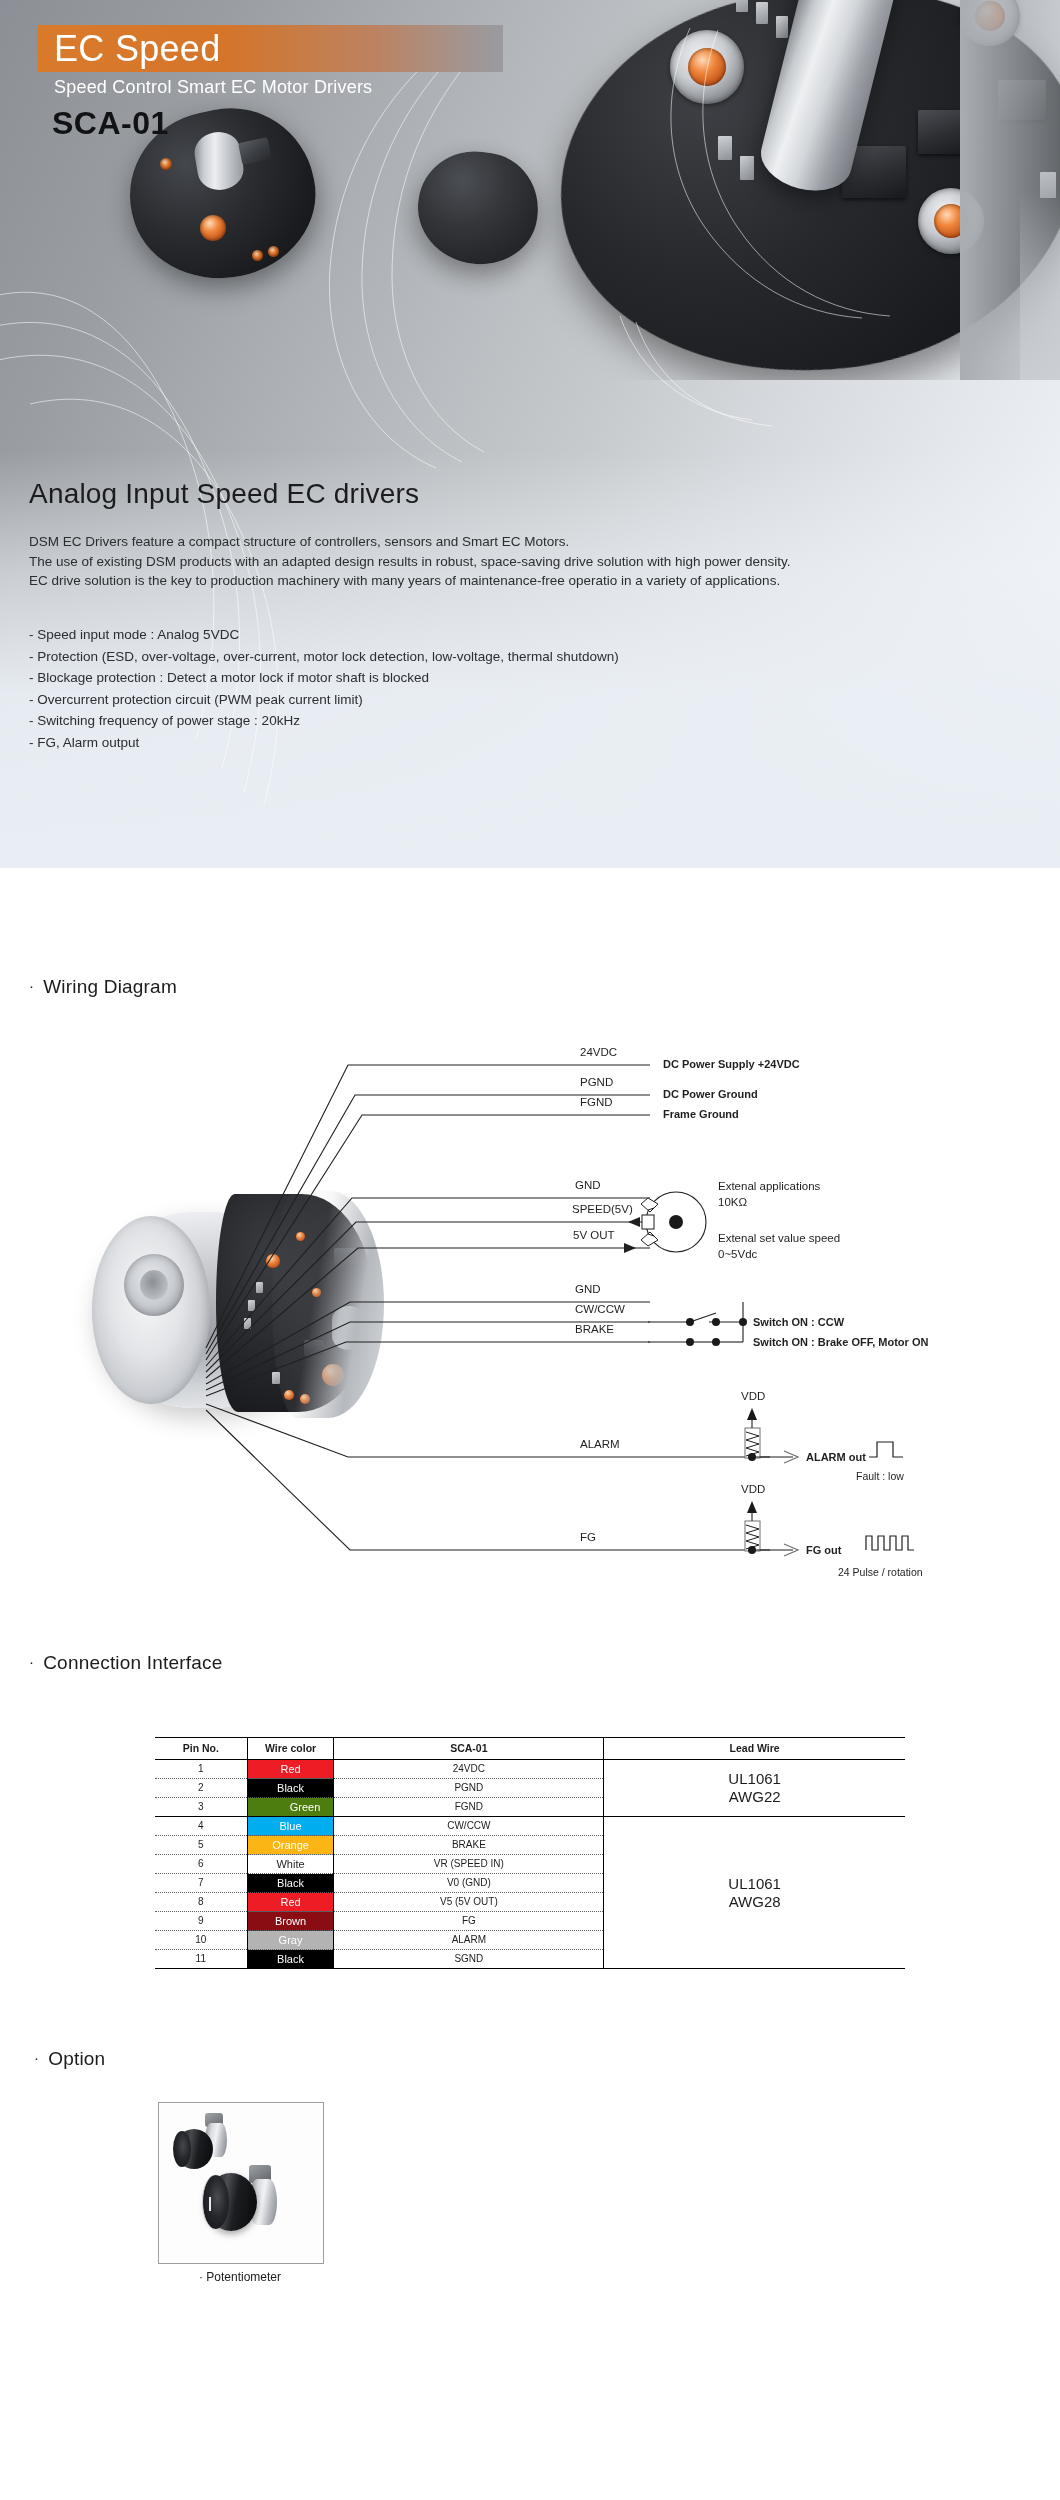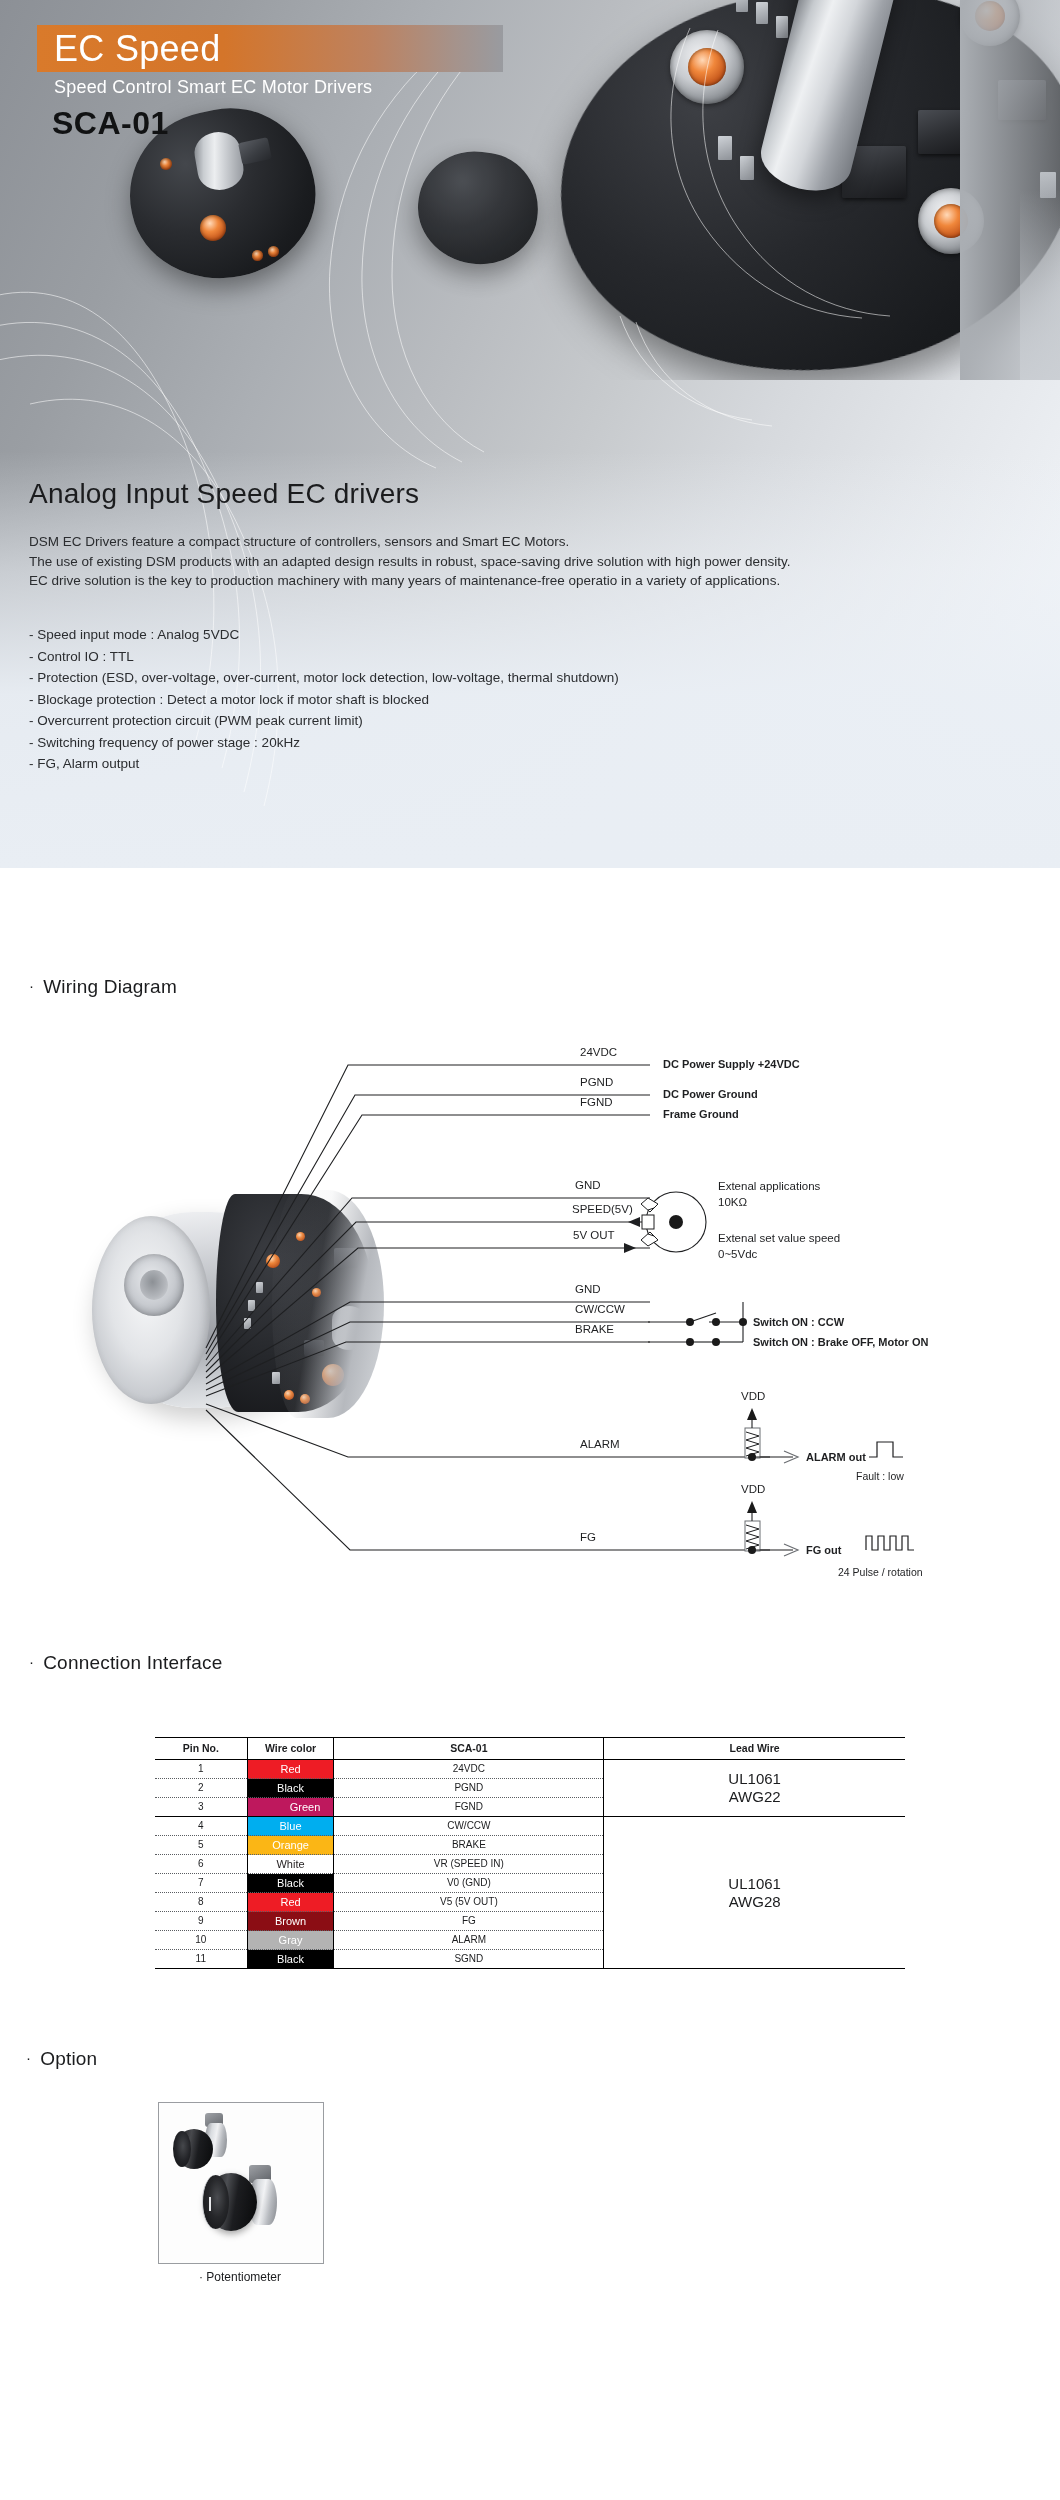--- a/index.html
+++ b/index.html
@@ -500,21 +500,20 @@
     <h1>Analog Input Speed EC drivers</h1>
     <p>
       <span>DSM EC Drivers feature a compact structure of controllers, sensors and Smart EC Motors.</span><br>
       <span>The use of existing DSM products with an adapted design results in robust, space-saving drive solution with high power density.</span><br>
       <span>EC drive solution is the key to production machinery with many years of maintenance-free operatio in a variety of applications.</span>
     </p>
   </div>
 
   <div class="feat-list">
     <div>- Speed input mode : Analog 5VDC</div>
-    <div>- Control IO : TTL</div>
     <div>- Protection (ESD, over-voltage, over-current, motor lock detection, low-voltage, thermal shutdown)</div>
     <div>- Blockage protection : Detect a motor lock if motor shaft is blocked</div>
     <div>- Overcurrent protection circuit (PWM peak current limit)</div>
     <div>- Switching frequency of power stage : 20kHz</div>
     <div>- FG, Alarm output</div>
   </div>
 </div>
 
 <div class="sec-head" style="left:29px; top:976px;">
   <span class="dot">·</span><span>Wiring Diagram</span>
@@ -680,21 +679,21 @@
           <div>AWG22</div>
         </td>
       </tr>
       <tr>
         <td class="pin">2</td>
         <td class="color vline-l vline-r" style="background:#000000;color:#ffffff;">Black</td>
         <td class="sig">PGND</td>
       </tr>
       <tr class="grp-end">
         <td class="pin">3</td>
-        <td class="color vline-l vline-r" style="background:#be185d;color:#ffffff;padding-left:29px;">Green</td>
+        <td class="color vline-l vline-r" style="background:#4d7c0f;color:#ffffff;padding-left:29px;">Green</td>
         <td class="sig">FGND</td>
       </tr>
       <tr>
         <td class="pin">4</td>
         <td class="color vline-l vline-r" style="background:#00aeef;color:#ffffff;">Blue</td>
         <td class="sig">CW/CCW</td>
         <td class="lead g2" rowspan="8">
           <div>UL1061</div>
           <div>AWG28</div>
         </td>
@@ -731,21 +730,21 @@
       </tr>
       <tr class="lastrow">
         <td class="pin">11</td>
         <td class="color vline-l vline-r" style="background:#000000;color:#ffffff;">Black</td>
         <td class="sig">SGND</td>
       </tr>
     </tbody>
   </table>
 </div>
 
-<div class="sec-head" style="left:26px; top:2048px;">
+<div class="sec-head" style="left:34px; top:2048px;">
   <span class="dot">·</span><span>Option</span>
 </div>
 
 <div class="opt-wrap">
   <div class="opt-box">
     <div class="pot-small">
       <div class="pot-lug-sm"></div>
       <div class="pot-metal-sm"></div>
       <div class="pot-knob-sm">
         <div class="pot-face-sm"></div>

